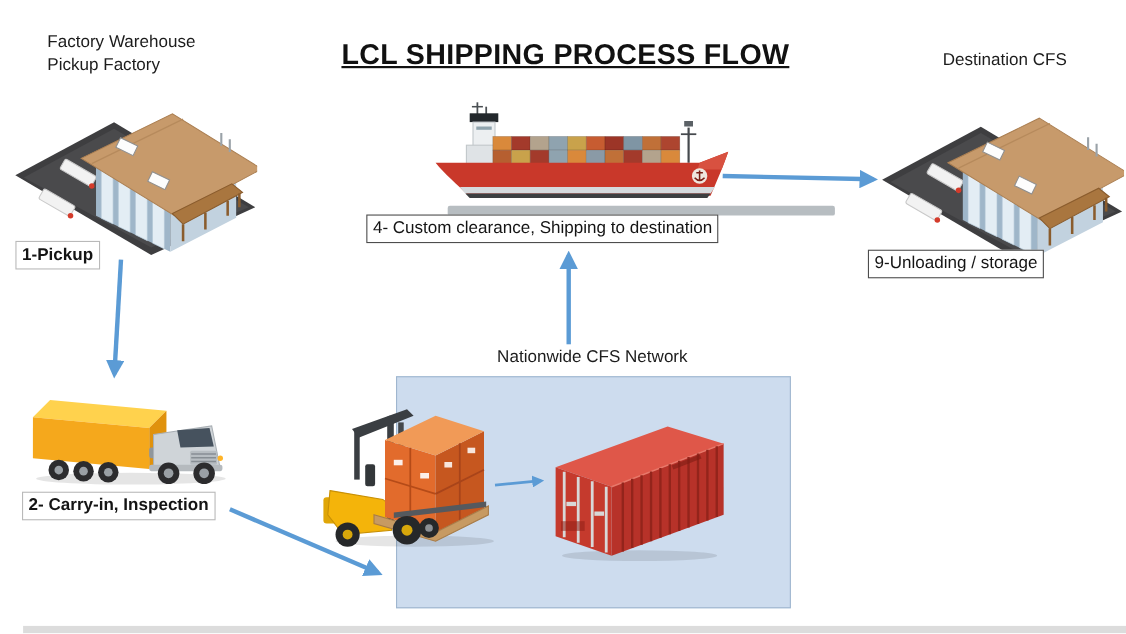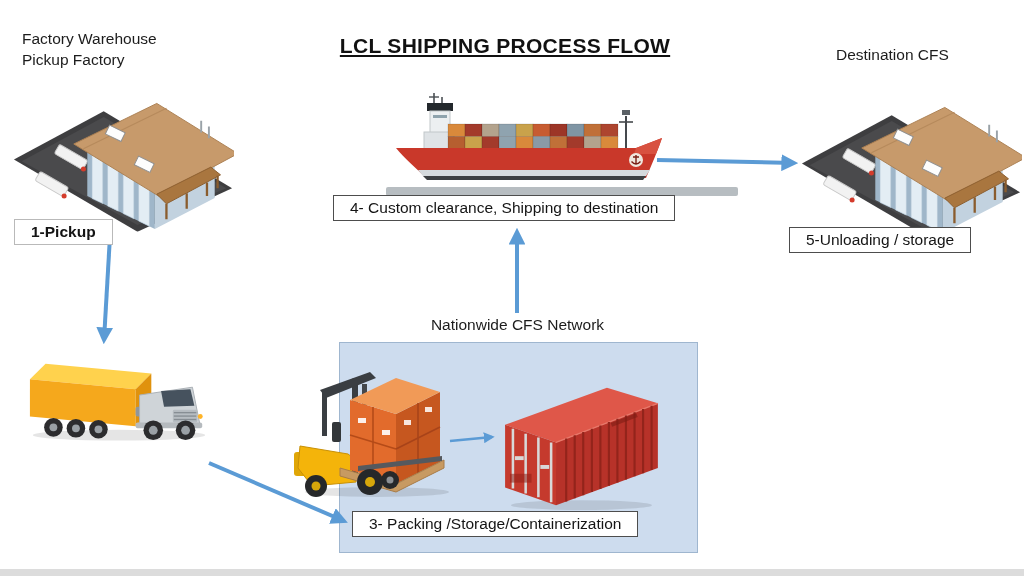--- a/index.html
+++ b/index.html
@@ -1,25 +1,25 @@
 <!DOCTYPE html>
 <html><head>
 <meta charset="utf-8">
 <style>
   html,body{margin:0;padding:0;background:#fff;}
   .slide{position:relative;width:1024px;height:576px;background:#ffffff;overflow:hidden;
          font-family:"Liberation Sans","DejaVu Sans",sans-serif;color:#1c1c1c;}
-  .abs{position:absolute;}
-  .title{left:300px;top:34px;width:410px;text-align:center;font-size:21px;font-weight:bold;
+  .abs{position:absolute;margin-left:21px;}
+  .title{left:288px;top:34px;width:410px;text-align:center;font-size:26px;font-weight:bold;
          text-decoration:underline;letter-spacing:.3px;color:#111;}
   .caption{font-size:15.5px;line-height:21px;color:#1c1c1c;}
   .factory{left:22px;top:28px;}
   .destination{left:836px;top:44px;}
   .cfs-label{left:339px;top:314px;width:357px;text-align:center;}
-  .step-box{position:absolute;background:#ffffff;border:1px solid #4d4d4d;padding:3px 16px;
+  .step-box{position:absolute;background:#ffffff;border:1px solid #4d4d4d;padding:3px 5px;
             font-size:15.5px;white-space:nowrap;z-index:6;color:#141414;}
   .step-box.light{border-color:#b9b9b9;font-weight:bold;}
   .cfs-area{left:339px;top:342px;width:357px;height:209px;background:#cddcee;
             border:1px solid #9fb6cf;z-index:1;}
   .icon-svg{position:absolute;z-index:3;}
   .arrow-layer{position:absolute;left:0;top:0;width:1024px;height:576px;z-index:5;pointer-events:none;}
   .ship-ground{left:386px;top:187px;width:352px;height:9px;background:#b7bdc1;border-radius:2px;z-index:2;}
   .bottom-edge{left:0;top:569px;width:1024px;height:7px;background:#dcdcdc;z-index:0;}
 </style>
 </head>
@@ -229,23 +229,23 @@
 
   <svg class="icon-svg" style="left:497px;top:370px" width="167" height="142" viewBox="0 0 170 145">
       <use href="#sym-container"></use>
     </svg>
 
   <svg class="icon-svg" style="left:800px;top:86px" width="222" height="150" viewBox="0 0 230 155">
       <use href="#sym-warehouse"></use>
     </svg>
 
   <div class="step-box light" style="left:14px;top:219px">1-Pickup</div>
-  <div class="step-box" style="left:352px;top:511px">3- Packing /Storage/Containerization</div>
+  <div class="step-box light" style="left:20px;top:447px">2- Carry-in, Inspection</div>
   <div class="step-box" style="left:333px;top:195px">4- Custom clearance, Shipping to destination</div>
-  <div class="step-box" style="left:789px;top:227px">5-Unloading / storage</div>
+  <div class="step-box" style="left:789px;top:227px">9-Unloading / storage</div>
 
   <svg class="arrow-layer">
     <defs>
       <marker id="arr" viewBox="0 0 10 10" refX="7.5" refY="5" markerWidth="4.2" markerHeight="4.2" orient="auto-start-reverse">
         <path d="M0,0 L10,5 L0,10 z" fill="#5b9bd5"></path>
       </marker>
     </defs>
     <line x1="110" y1="236" x2="104" y2="340" stroke="#5b9bd5" stroke-width="4" marker-end="url(#arr)"></line>
     <line x1="209" y1="463" x2="344" y2="521" stroke="#5b9bd5" stroke-width="4" marker-end="url(#arr)"></line>
     <line x1="450" y1="441" x2="492" y2="437" stroke="#5b9bd5" stroke-width="2.6" marker-end="url(#arr)"></line>

